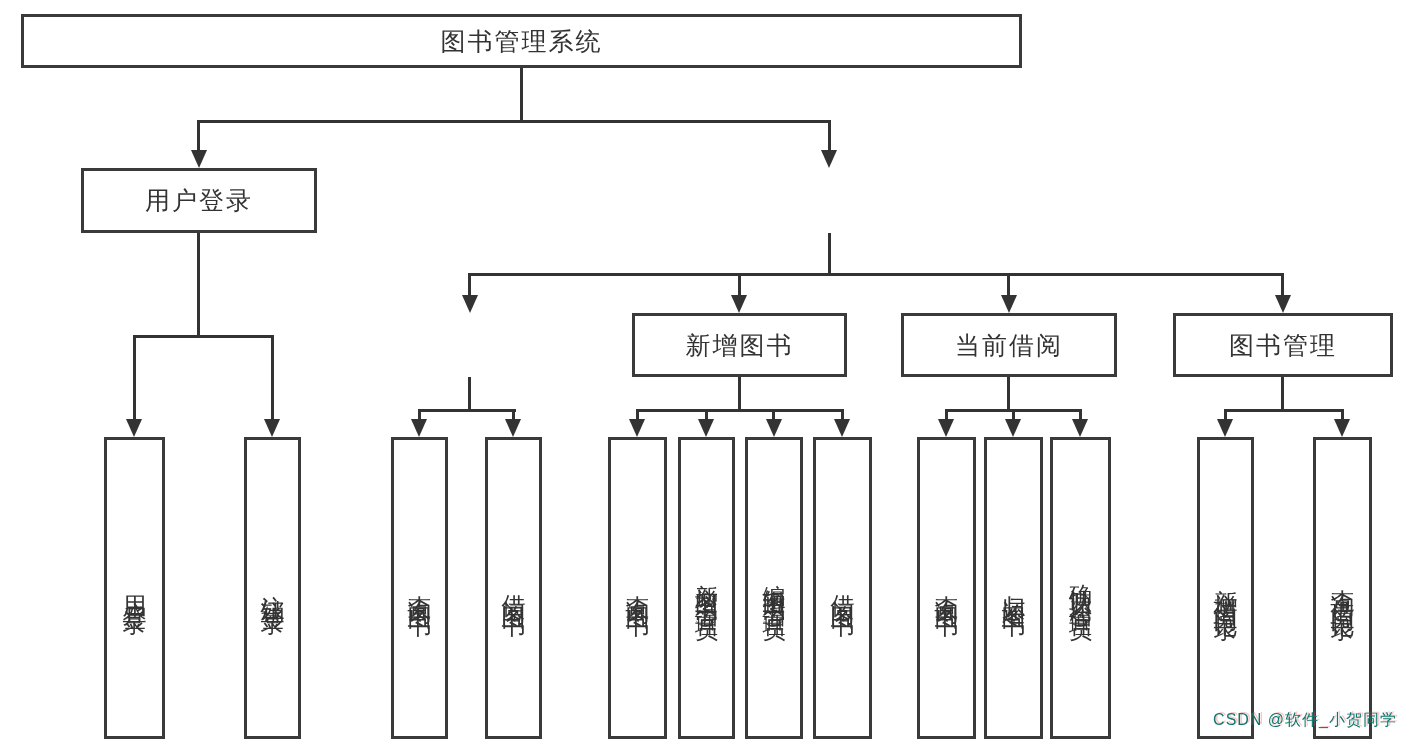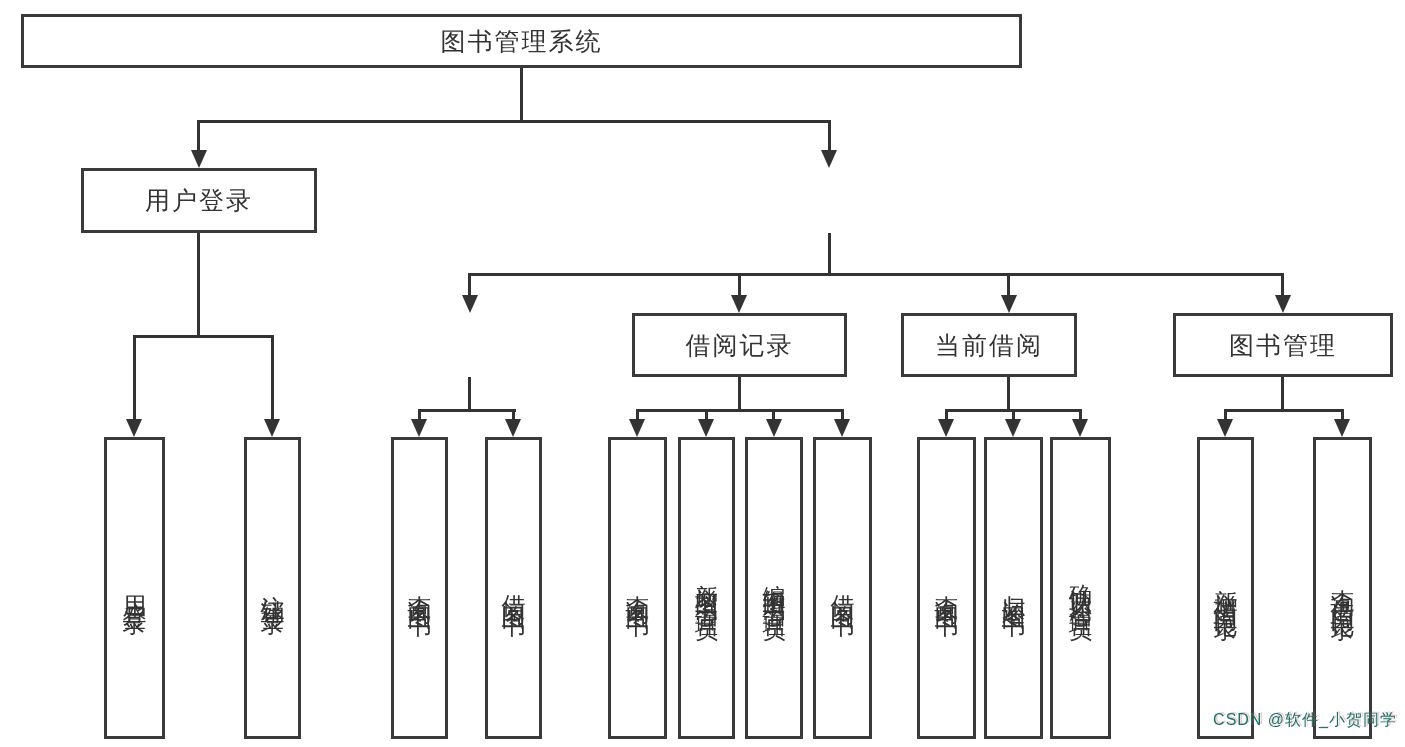--- a/index.html
+++ b/index.html
@@ -62,23 +62,23 @@
   <div class="vline" style="left:468px;top:276px;width:3px;height:21px;"></div>
   <div class="arrow" style="left:462px;top:295px;"></div>
   <div class="vline" style="left:738px;top:276px;width:3px;height:21px;"></div>
   <div class="arrow" style="left:731px;top:295px;"></div>
   <div class="vline" style="left:1007px;top:276px;width:3px;height:21px;"></div>
   <div class="arrow" style="left:1001px;top:295px;"></div>
   <div class="vline" style="left:1281px;top:276px;width:3px;height:21px;"></div>
   <div class="arrow" style="left:1275px;top:295px;"></div>
 
   <div class="node" style="left:632px;top:313px;width:215px;height:64px;">
-    <span>借阅记录</span>
+    <span>新增图书</span>
   </div>
-  <div class="node" style="left:901px;top:313px;width:176px;height:64px;">
+  <div class="node" style="left:901px;top:313px;width:216px;height:64px;">
     <span>当前借阅</span>
   </div>
   <div class="node" style="left:1173px;top:313px;width:220px;height:64px;">
     <span>图书管理</span>
   </div>
 
   <div class="vline" style="left:468px;top:377px;width:3px;height:35px;"></div>
   <div class="hline" style="left:418px;top:409px;width:98px;height:3px;"></div>
   <div class="vline" style="left:418px;top:412px;width:3px;height:10px;"></div>
   <div class="arrow" style="left:411px;top:419px;"></div>

